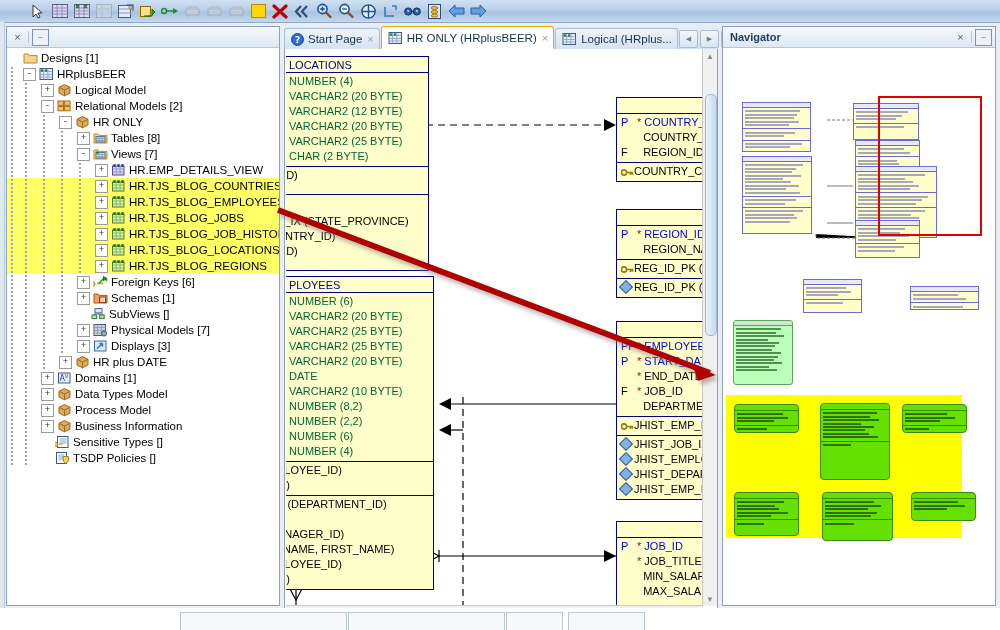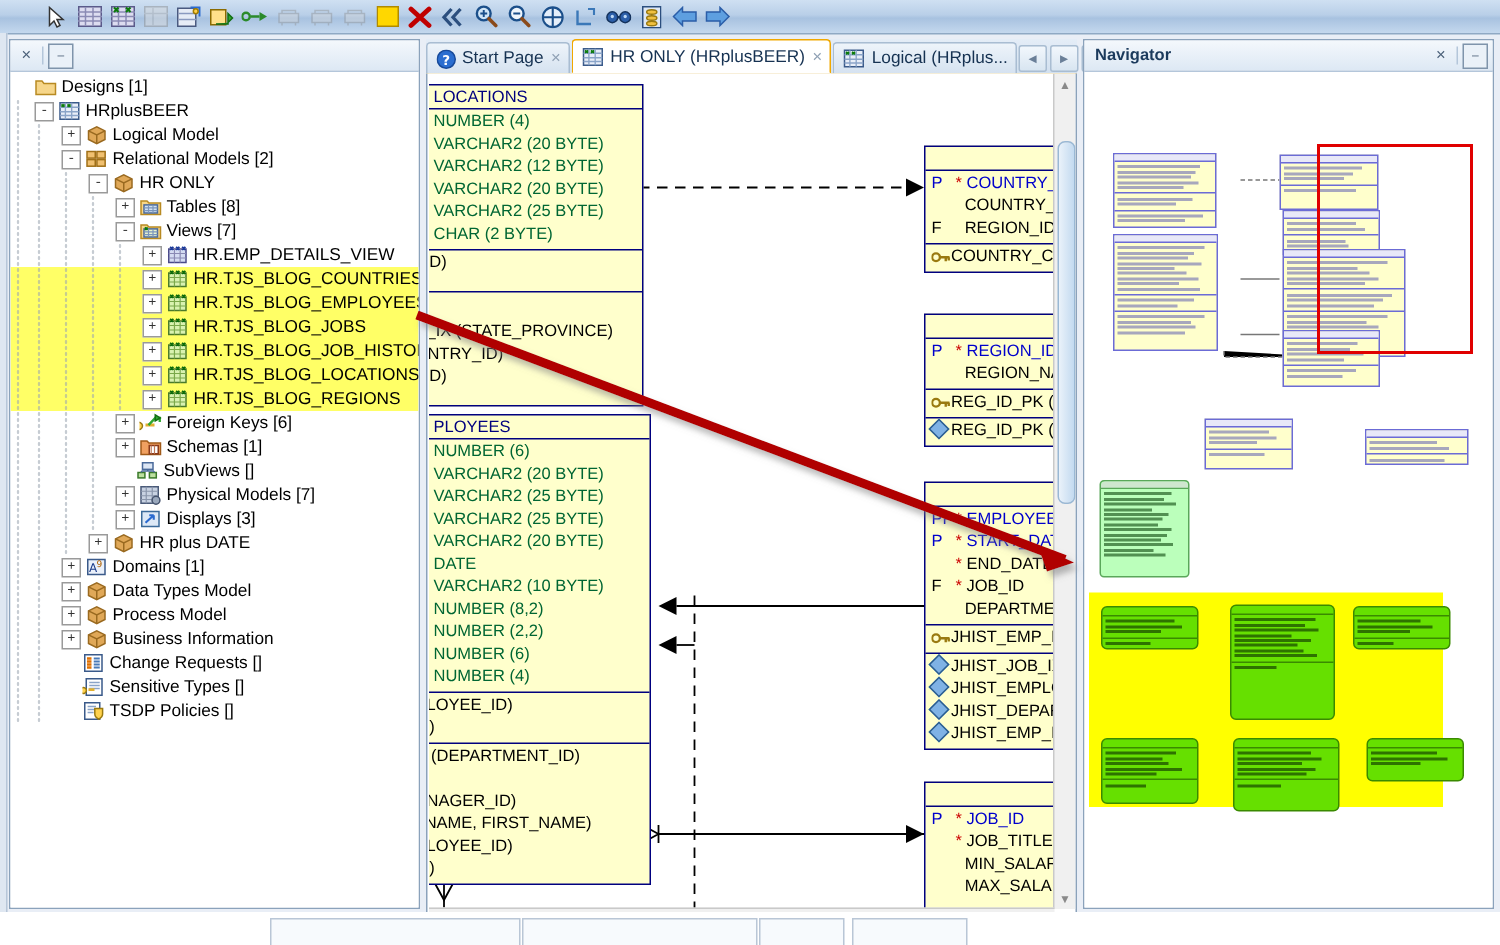--- a/index.html
+++ b/index.html
@@ -611,34 +611,20 @@
           </span>
           <span class="lbl">Business Information</span>
         </div>
         <div class="row">
           <span class="dots" style="background-image: radial-gradient(rgb(154, 165, 177) 0.6px, transparent 0.7px); background-size: 2px 4px; background-position: 4px 0px; background-repeat: repeat-y; width: 14px;"></span>
           <span class="dots" style="background-image: radial-gradient(rgb(154, 165, 177) 0.6px, transparent 0.7px); background-size: 2px 4px; background-position: 4px 0px; background-repeat: repeat-y; width: 18px;"></span>
           <span class="indent" style="width: 2px;"></span>
           <span class="nodot"></span>
           <span class="ic">
             <svg width="15" height="14" viewBox="0 0 15 14">
-              <rect x="1.5" y="1.5" width="11.5" height="11" fill="#fff" stroke="#3a5a8a"></rect>
-              <path d="M3 4h3M3 6h3M3 8h3M3 10h3" fill="#0000" stroke="#e07000" stroke-width="1.6"></path>
-              <path d="M7.5 4h4M7.5 6h4M7.5 8h4M7.5 10h4" fill="#0000" stroke="#4a7ab8" stroke-width="1.2"></path>
-            </svg>
-          </span>
-          <span class="lbl">Change Requests []</span>
-        </div>
-        <div class="row">
-          <span class="dots" style="background-image: radial-gradient(rgb(154, 165, 177) 0.6px, transparent 0.7px); background-size: 2px 4px; background-position: 4px 0px; background-repeat: repeat-y; width: 14px;"></span>
-          <span class="dots" style="background-image: radial-gradient(rgb(154, 165, 177) 0.6px, transparent 0.7px); background-size: 2px 4px; background-position: 4px 0px; background-repeat: repeat-y; width: 18px;"></span>
-          <span class="indent" style="width: 2px;"></span>
-          <span class="nodot"></span>
-          <span class="ic">
-            <svg width="15" height="14" viewBox="0 0 15 14">
               <rect x="2.5" y="1.5" width="10.5" height="11" fill="#fff" stroke="#3a5a8a"></rect>
               <path d="M4.5 4h7M4.5 6h7M4.5 8h7" fill="#0000" stroke="#8aa4c8" stroke-width="1"></path>
               <path d="M2.6 9.4 a2 2 0 1 1 0 -0.1 Z" fill="#ffd24d" stroke="#9a7a10" stroke-width="1"></path>
               <path d="M4 8.8 H8" fill="#0000" stroke="#e0b030" stroke-width="1.8"></path>
             </svg>
           </span>
           <span class="lbl">Sensitive Types []</span>
         </div>
         <div class="row">
           <span class="dots" style="background-image: radial-gradient(rgb(154, 165, 177) 0.6px, transparent 0.7px); background-size: 2px 4px; background-position: 4px 0px; background-repeat: repeat-y; width: 14px;"></span>

